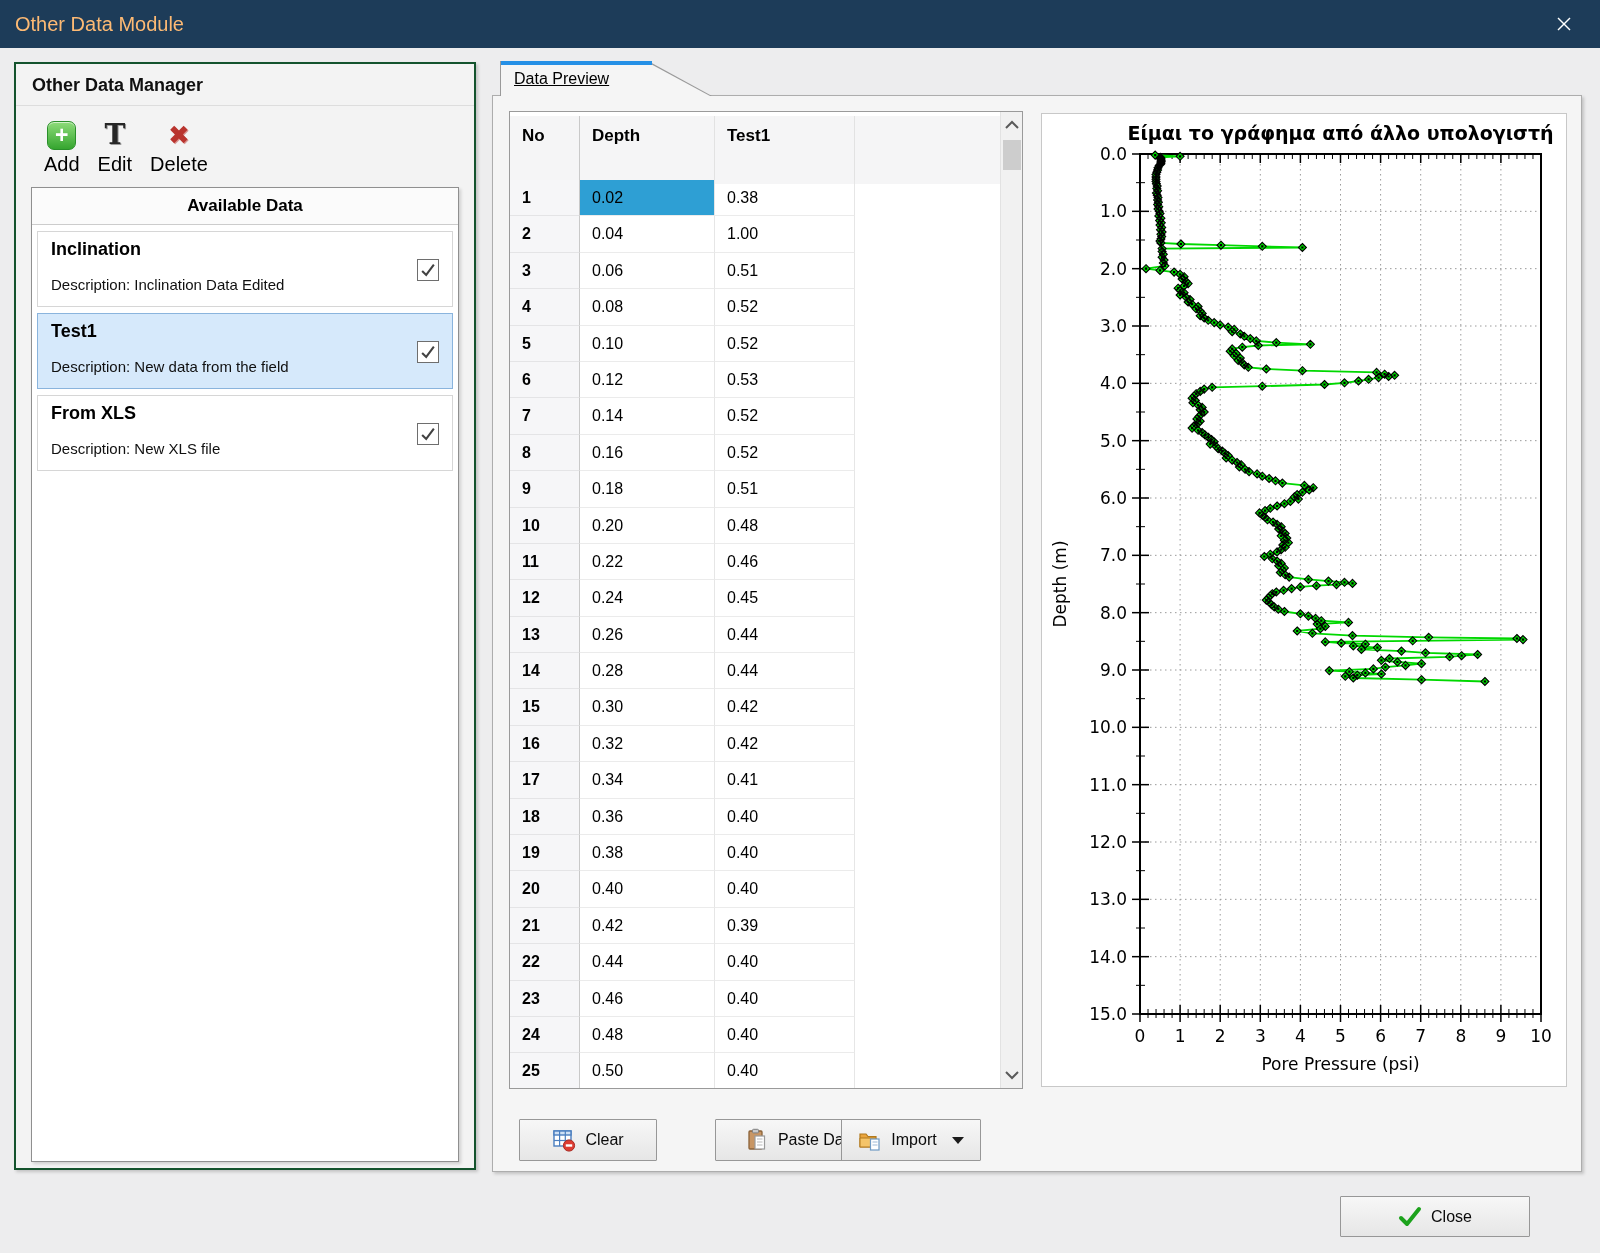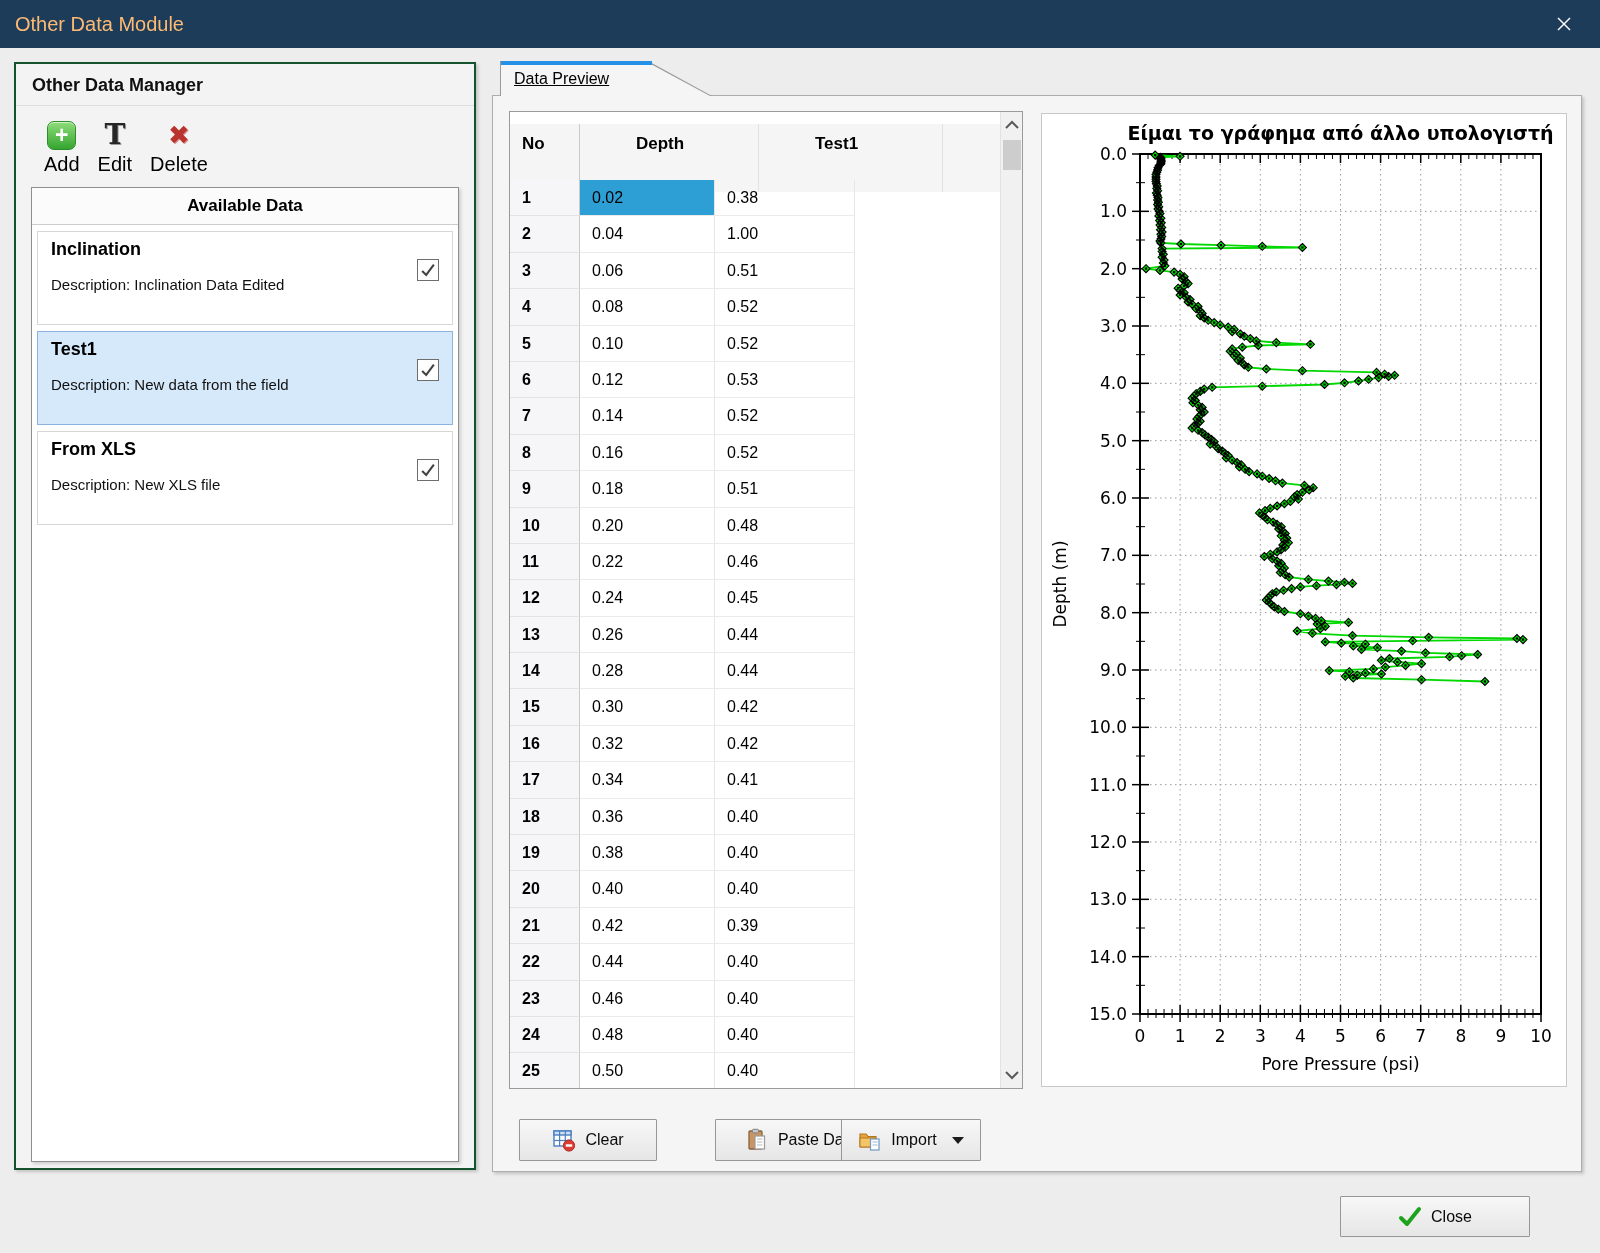--- a/index.html
+++ b/index.html
@@ -18,38 +18,38 @@
   .mgr-toolbar { position:absolute; left:24px; top:52px; display:flex; gap:10px; }
   .tool { display:flex; flex-direction:column; align-items:center; gap:3px; padding:4px 4px; cursor:pointer; }
   .tool-icon { width:30px; height:30px; display:flex; align-items:center; justify-content:center; }
   .icon-add { width:29px; height:29px; border-radius:7px; border:1px solid #2a8f2a; background:linear-gradient(#8edc7a,#35a52f); color:#fff; font-size:23px; font-weight:bold; line-height:26px; text-align:center; box-shadow:inset 0 1px 0 rgba(255,255,255,.6); }
   .icon-edit { font-family:"DejaVu Serif","Liberation Serif",serif; font-size:28px; font-weight:bold; color:#262626; text-shadow:1px 1px 0 #9a9a9a; line-height:30px; }
   .icon-del { font-size:26px; font-weight:bold; color:#b9342e; text-shadow:1px 1px 0 #d9938f; line-height:30px; }
   .tool-label { font-size:20px; color:#000; }
 
   .list-box { position:absolute; left:15px; right:15px; top:123px; bottom:6px; background:#ffffff; border:1px solid #8f8f8f; box-shadow:2px 2px 3px rgba(0,0,0,.15); }
   .list-header { height:37px; line-height:36px; text-align:center; font-size:17px; font-weight:bold; background:#fbfbfb; border-bottom:1px solid #cccccc; }
-  .list-item { position:relative; margin:6px 5px 0 5px; height:94px; background:#ffffff; border:1px solid #d6d6d6; cursor:pointer; }
+  .list-item { position:relative; margin:6px 5px 0 5px; height:76px; background:#ffffff; border:1px solid #d6d6d6; cursor:pointer; }
   .list-item.selected { background:#d6e9fb; border:1px solid #8ab4dd; }
   .item-title { position:absolute; left:13px; top:7px; font-size:18px; font-weight:bold; color:#000; }
   .item-desc { position:absolute; left:13px; top:44px; font-size:15px; color:#101010; }
   .checkbox { position:absolute; right:13px; top:27px; width:22px; height:22px; background:#fff; border:1px solid #6e6e6e; display:flex; align-items:center; justify-content:center; }
 
   
   .tab { position:absolute; left:500px; top:61px; width:212px; height:35px; z-index:3; }
   .tab-shape { position:absolute; inset:0; background:#9a9a9a; clip-path:polygon(0 0,148px 0,212px 35px,0 35px); }
   .tab-shape::after { content:""; position:absolute; left:1px; top:1px; right:1px; bottom:0; background:#f5f5f5; clip-path:polygon(0 0,146px 0,209px 34px,0 34px); }
   .tab-accent { position:absolute; left:1px; top:0; width:151px; height:4px; background:#2590e6; z-index:2; }
   .tab-label { position:absolute; left:14px; top:9px; font-size:16px; color:#000; z-index:3;text-decoration:underline; }
 
   .tab-panel { position:absolute; left:492px; top:95px; width:1090px; height:1077px; background:#f5f5f5; border:1px solid #adadad; box-shadow:2px 2px 3px rgba(0,0,0,.18); }
 
   
   .table-frame { position:absolute; left:16px; top:15px; width:514px; height:978px; background:#ffffff; border:1px solid #9a9a9a; overflow:hidden; }
-  .t-header { position:absolute; left:0; top:12px; width:490px; height:68px; background:#f5f5f6; display:grid; grid-template-columns:70px 135px 140px 1fr;gap:44px; }
+  .t-header { position:absolute; left:0; top:4px; width:490px; height:68px; background:#f5f5f6; display:grid; grid-template-columns:70px 135px 140px 1fr; }
   .t-header .hcell { font-size:17px; font-weight:bold; padding:10px 0 0 12px; color:#000; }
   .t-header .hcell.no { border-right:1px solid #c9c9c9; }
   .t-header .hcell.mid { border-right:1px solid #e2e2e2; }
   .t-body { position:absolute; left:0; top:68px; width:490px; }
   .t-row { display:grid; grid-template-columns:70px 135px 140px 1fr; height:36.4px; }
   .cell { font-size:16px; line-height:36px; padding-left:12px; color:#000; border-bottom:1px solid #ebebeb; border-right:1px solid #e6e6e6; overflow:hidden; }
   .cell.no { font-weight:bold; background:#f6f6f8; border-right:1px solid #c9c9c9; border-bottom:1px solid #e4e4e6; }
   .cell.filler { border:none; }
   .cell.sel { background:#2e9fd4; }
 

